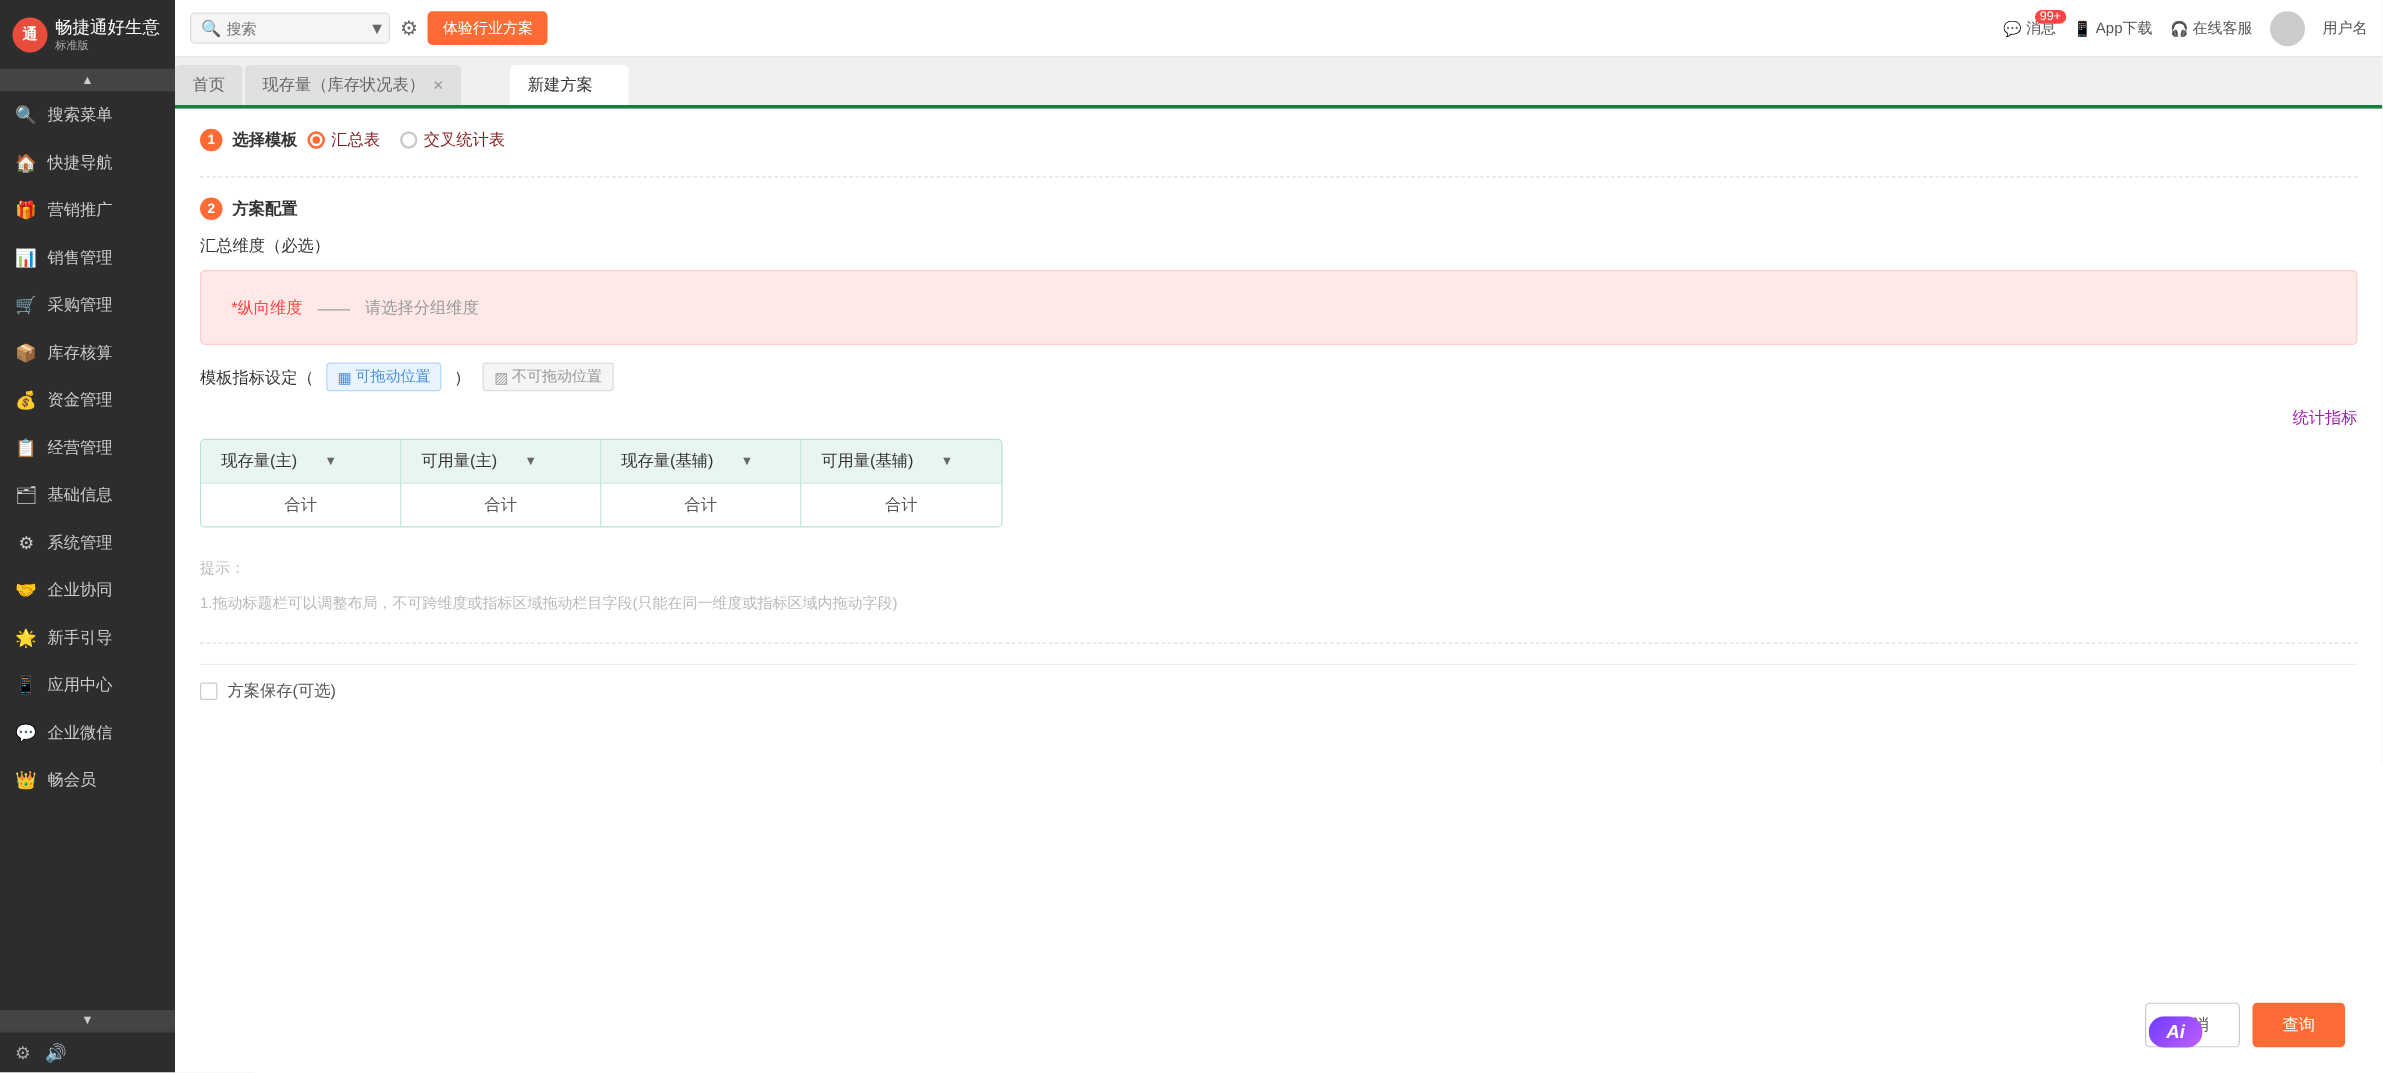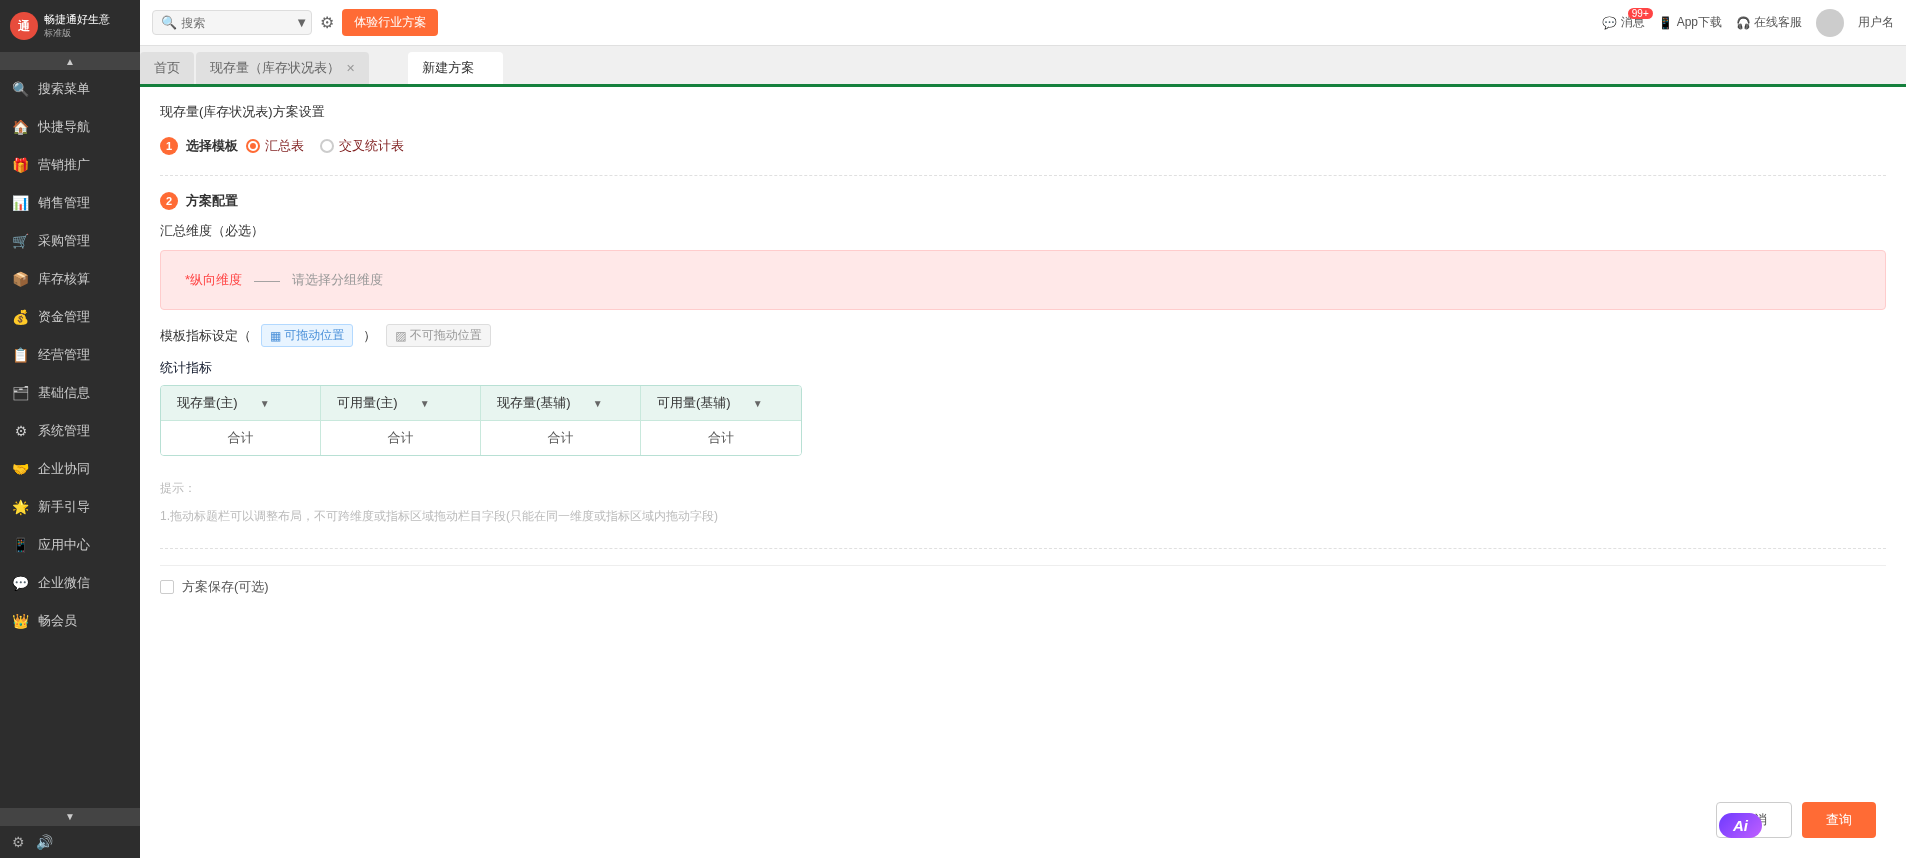--- a/index.html
+++ b/index.html
@@ -22,21 +22,21 @@
       align-items: center;
       gap: 6px;
     }
     .sidebar-logo-icon {
       width: 28px; height: 28px;
       background: #e74c3c;
       border-radius: 50%;
       display: flex; align-items: center; justify-content: center;
       color: white; font-size: 12px; font-weight: bold;
     }
-    .sidebar-logo-text { font-size: 11px; color: #fff; line-height: 1.3; }
+    .sidebar-logo-text { font-size: 14px; color: #fff; line-height: 1.3; }
     .sidebar-logo-badge { font-size: 9px; color: #aaa; }
     .sidebar-scroll-up, .sidebar-scroll-down {
       background: #444; color: #ccc; text-align: center; padding: 3px; cursor: pointer; font-size: 10px;
     }
     .sidebar-nav { flex: 1; overflow: hidden; }
     .nav-item {
       display: flex; align-items: center; gap: 8px;
       padding: 10px 12px;
       cursor: pointer;
       color: #ccc;
@@ -181,21 +181,21 @@
       padding: 2px 8px; font-size: 12px; color: #4a90d9;
     }
     .non-draggable-badge {
       display: inline-flex; align-items: center;
       background: #f5f5f5; border: 1px solid #ddd; border-radius: 3px;
       padding: 2px 8px; font-size: 12px; color: #999;
     }
     .badge-icon { margin-right: 3px; }
 
     
-    .stats-label { color: #0f172a; font-size: 13px; margin-bottom: 8px; }
+    .stats-label { color: #a21caf; font-size: 13px; margin-bottom: 8px; text-align: right; }
     .stats-table { border: 1px solid #b8e0d4; border-radius: 4px; overflow: hidden; width: fit-content; }
     .stats-header-row { display: flex; background: #e8f5f0; }
     .stats-data-row { display: flex; background: #fff; }
     .stats-cell {
       padding: 8px 16px;
       font-size: 13px;
       color: #333;
       display: flex; align-items: center; gap: 22px;
       border-right: 1px solid #c8e8dc;
       min-width: 160px;
@@ -368,21 +368,20 @@
         <span>现存量（库存状况表）</span>
         <span class="tab-close">✕</span>
       </div>
       <div class="tab active tab-new">
         <span>新建方案</span>
         <span class="tab-close">✕</span>
       </div>
     </div>
 
   <div class="content">
-    <div class="page-title">现存量(库存状况表)方案设置</div>
 
     <div class="step-section">
       <div class="step-header">
         <div class="step-num">1</div>
         <span class="step-title">选择模板</span>
         <div class="radio-group" id="radio-group">
         <div class="radio-item">
               <div class="radio-circle checked"></div>
               <span>汇总表</span>
             </div>

